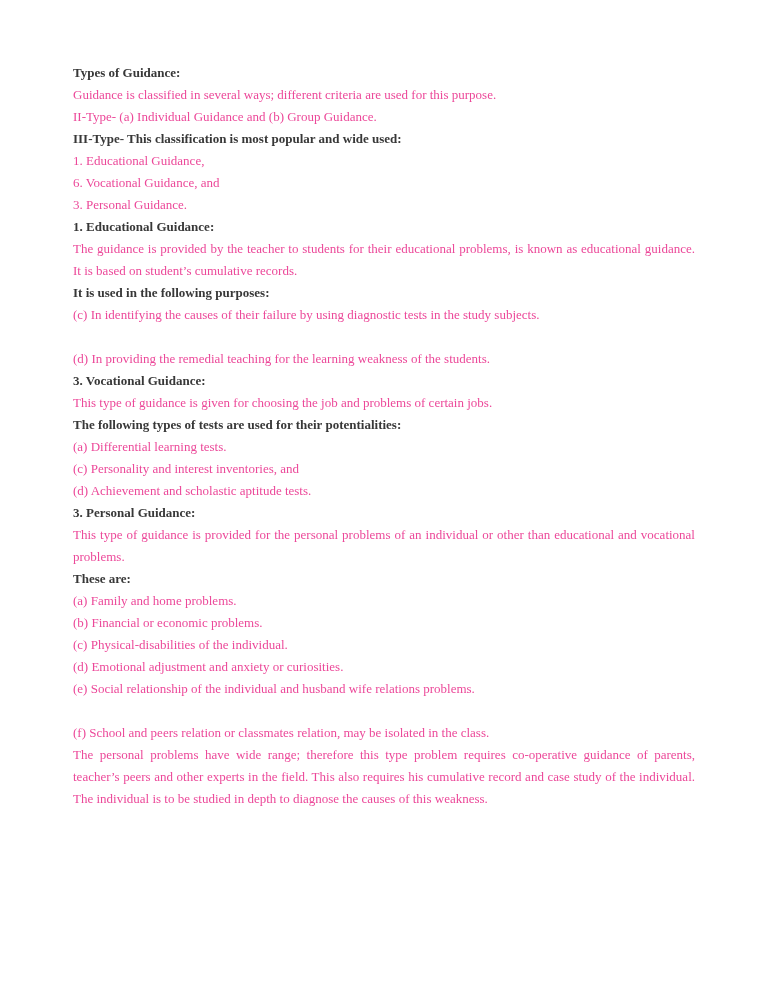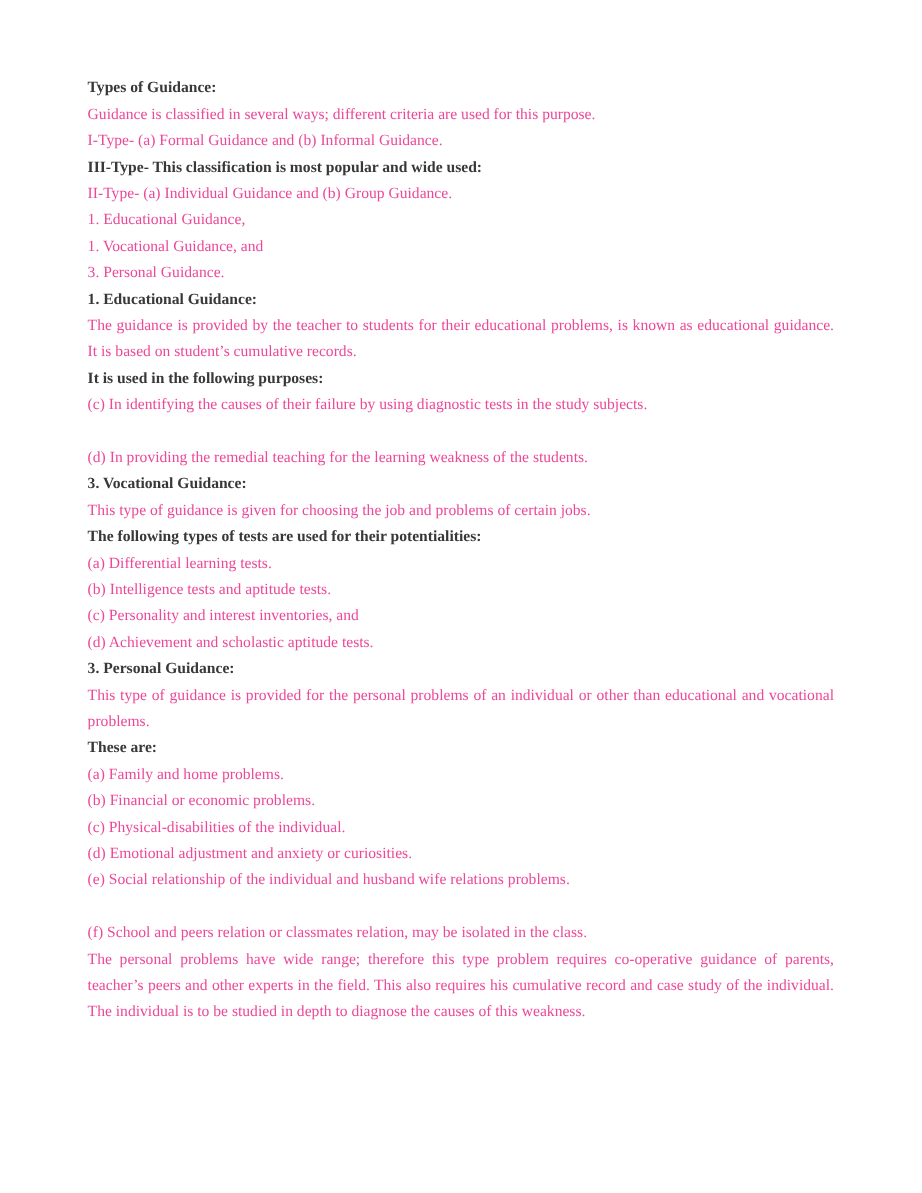--- a/index.html
+++ b/index.html
@@ -40,37 +40,35 @@
     height: 22px;
   }
 </style>
 </head>
 <body>
 
 <div class="page">
   <div class="doc-body" id="doc-body">
       <div class="line bold">Types of Guidance:</div>
       <div class="line">Guidance is classified in several ways; different criteria are used for this purpose.</div>
-      <div class="line">I-Type- (a) Formal Guidance and (b) Informal Guidance.</div>
+      <div class="line">II-Type- (a) Individual Guidance and (b) Group Guidance.</div>
       <div class="line bold">III-Type- This classification is most popular and wide used:</div>
-      <div class="line">II-Type- (a) Individual Guidance and (b) Group Guidance.</div>
       <div class="line">1. Educational Guidance,</div>
-      <div class="line">1. Vocational Guidance, and</div>
+      <div class="line">6. Vocational Guidance, and</div>
       <div class="line">3. Personal Guidance.</div>
       <div class="line bold">1. Educational Guidance:</div>
       <div class="line justify">The guidance is provided by the teacher to students for their educational problems, is known as educational guidance. It is based on student’s cumulative records.</div>
       <div class="line bold">It is used in the following purposes:</div>
       <div class="line">(c) In identifying the causes of their failure by using diagnostic tests in the study subjects.</div>
       <div class="spacer"></div>
       <div class="line">(d) In providing the remedial teaching for the learning weakness of the students.</div>
       <div class="line bold">3. Vocational Guidance:</div>
       <div class="line">This type of guidance is given for choosing the job and problems of certain jobs.</div>
       <div class="line bold">The following types of tests are used for their potentialities:</div>
       <div class="line">(a) Differential learning tests.</div>
-      <div class="line">(b) Intelligence tests and aptitude tests.</div>
       <div class="line">(c) Personality and interest inventories, and</div>
       <div class="line">(d) Achievement and scholastic aptitude tests.</div>
       <div class="line bold">3. Personal Guidance:</div>
       <div class="line justify">This type of guidance is provided for the personal problems of an individual or other than educational and vocational problems.</div>
       <div class="line bold">These are:</div>
       <div class="line">(a) Family and home problems.</div>
       <div class="line">(b) Financial or economic problems.</div>
       <div class="line">(c) Physical-disabilities of the individual.</div>
       <div class="line">(d) Emotional adjustment and anxiety or curiosities.</div>
       <div class="line">(e) Social relationship of the individual and husband wife relations problems.</div>

